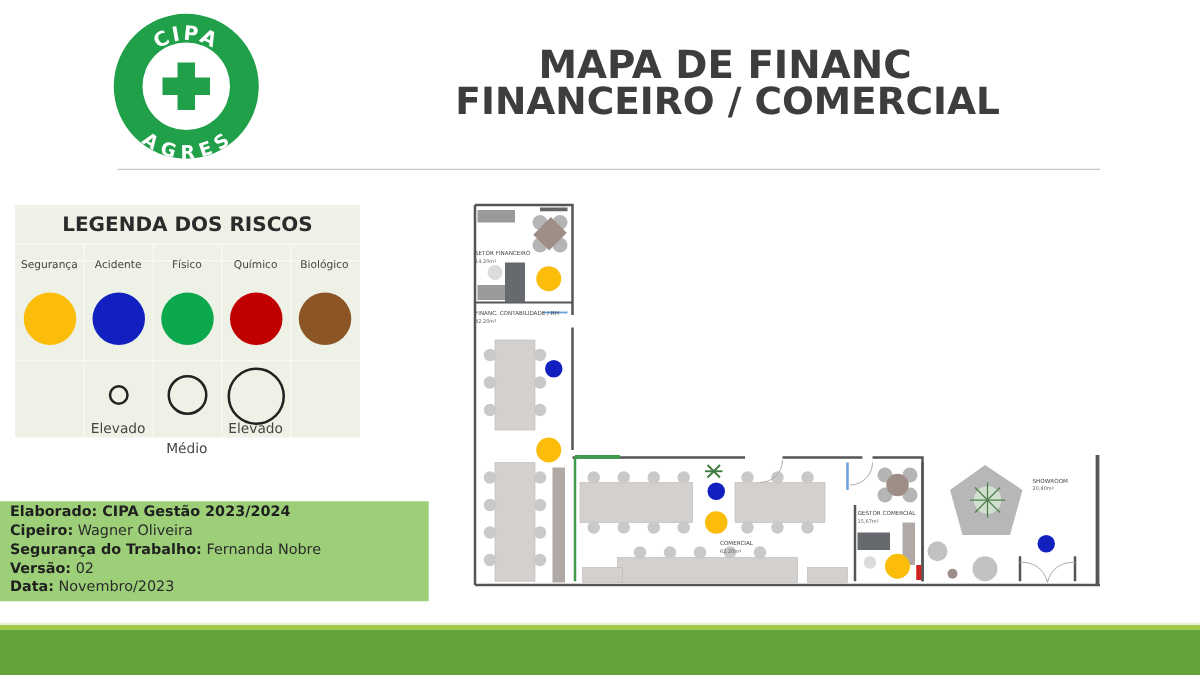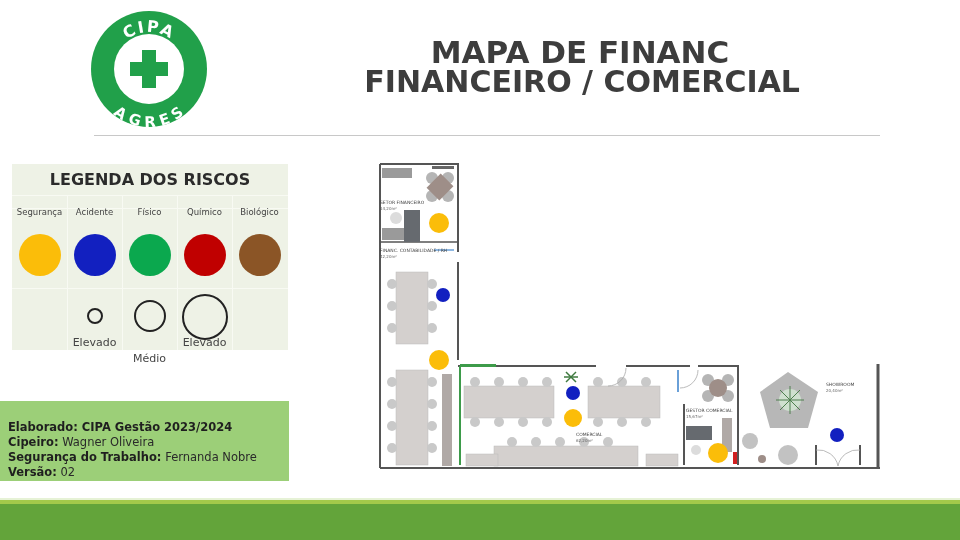--- a/index.html
+++ b/index.html
@@ -21,21 +21,21 @@
   .legend-grid-v { position: absolute; top: 32px; width: 1px; height: 154px; background: #f8faf3; }
   .legend-grid-h { position: absolute; left: 0; width: 276px; height: 1px; background: #f8faf3; }
   .legend-col { position: absolute; top: 40px; width: 55px; text-align: center; }
   .legend-label { font-family: "DejaVu Sans", sans-serif; font-size: 8.5px; color: #444; height: 16px; line-height: 16px; }
   .legend-swatch { width: 42px; height: 42px; border-radius: 50%; margin: 14px auto 0; }
   .size-item { position: absolute; text-align: center; }
   .size-circle { border: 2px solid #222; border-radius: 50%; margin: 0 auto; }
   .size-label { font-family: "DejaVu Sans", sans-serif; font-size: 11px; color: #444; margin-top: 2px; }
 
   
-  .info { position: absolute; left: 0; top: 401px; width: 289px; height: 80px; background: #9ccf78; padding: 19px 0 0 8px; }
+  .info { position: absolute; left: 0; top: 401px; width: 343px; height: 80px; background: #9ccf78; padding: 1px 0 0 8px; }
   .info-line { font-family: "DejaVu Sans", sans-serif; font-size: 11.5px; line-height: 15px; color: #2a2a2a; white-space: nowrap; }
   .info-line b { font-weight: bold; color: #1f1f1f; }
 
   
   .plan { position: absolute; left: 376px; top: 160px; width: 510px; height: 312px; }
 
   
   .footer-thin { position: absolute; left: 0; top: 498px; width: 960px; height: 2px; background: #e6f2d6; }
   .footer-light { position: absolute; left: 0; top: 500px; width: 960px; height: 4px; background: #a3c94a; }
   .footer-main { position: absolute; left: 0; top: 504px; width: 960px; height: 36px; background: #63a43a; }
@@ -110,20 +110,21 @@
     <div class="size-circle" style="width:46px;height:46px;"></div>
     <div class="size-label" style="margin-top:-4px">Elevado</div>
   </div>
 </div>
 
 <div class="info">
   <div class="info-line"><b>Elaborado: CIPA Gestão 2023/2024</b></div>
   <div class="info-line"><b>Cipeiro:</b> <span>Wagner Oliveira</span></div>
   <div class="info-line"><b>Segurança do Trabalho:</b> <span>Fernanda Nobre</span></div>
   <div class="info-line"><b>Versão:</b> <span>02</span></div>
+  <div class="info-line"><b>Data:</b> <span>Novembro/2023</span></div>
 </div>
 
 <div class="plan">
   <svg width="510" height="312" viewBox="0 0 510 312">
     <g fill="none" stroke="#555" stroke-width="2">
 
       <path d="M4 4 L82 4 L82 92"></path>
       <line x1="4" y1="4" x2="4" y2="308"></line>
       <line x1="4" y1="308" x2="504" y2="308"></line>
       <line x1="82" y1="102" x2="82" y2="200"></line>

